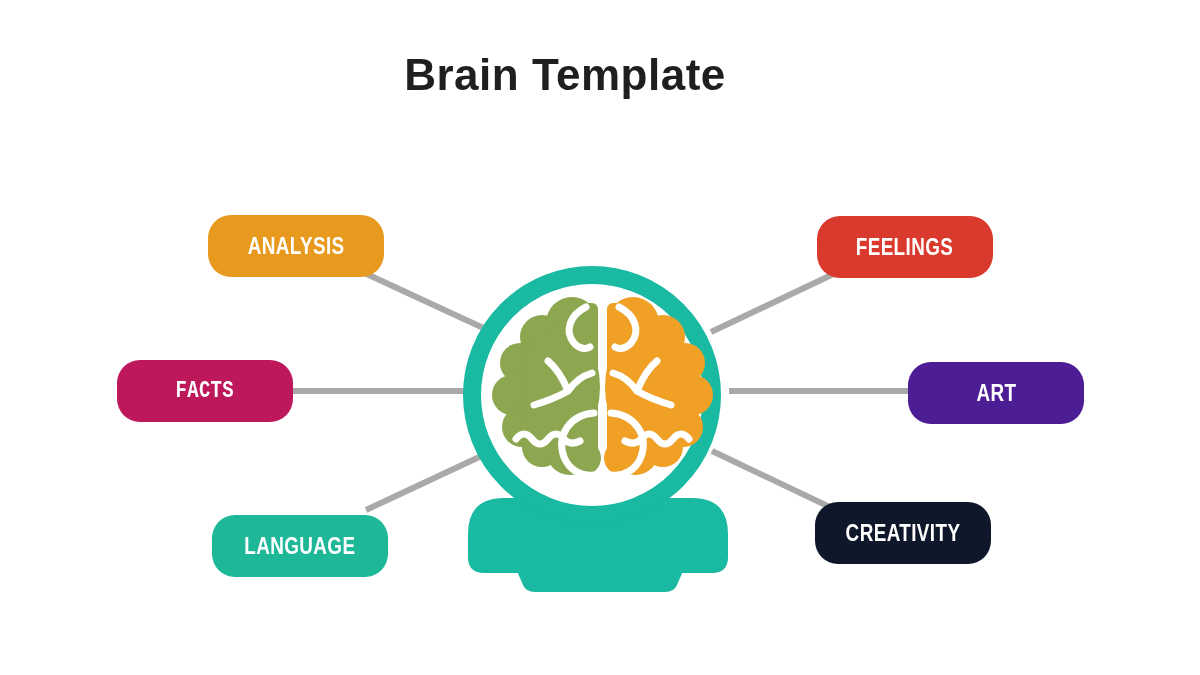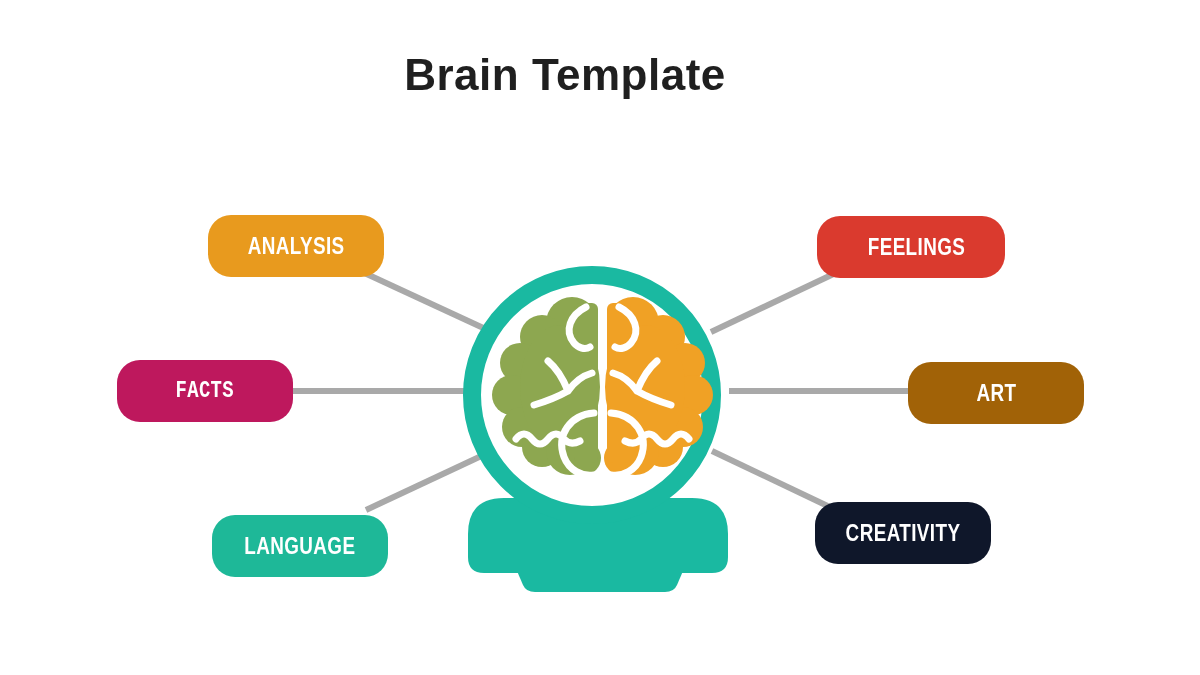--- a/index.html
+++ b/index.html
@@ -9,21 +9,21 @@
          font-weight:700;font-size:44px;line-height:1.15;letter-spacing:0.5px;}
   .connectors,.headicon{position:absolute;}
   .connectors{left:0;top:0;width:1200px;height:675px;}
   .headicon{left:450px;top:255px;width:300px;height:360px;}
   .node{position:absolute;width:176px;height:62px;display:flex;align-items:center;justify-content:center;border-radius:23px;}
   .node-label{display:inline-block;font-weight:700;font-size:23px;letter-spacing:0.5px;
               transform:scaleX(0.82);white-space:nowrap;}
   .node-analysis{left:208px;top:215px;}
   .node-facts{left:117px;top:360px;}
   .node-language{left:212px;top:503px;margin-top:12px;}
-  .node-feelings{left:817px;top:216px;padding-left:12px;}
+  .node-feelings{left:817px;top:216px;}
   .node-art{left:908px;top:362px;}
   .node-creativity{left:815px;top:502px;}
 </style>
 </head>
 <body style="background: rgb(255, 255, 255);">
 
 <div class="slide">
 
   <h1 class="title" style="color: rgb(31, 31, 31);">Brain Template</h1>
 
@@ -86,20 +86,20 @@
   </div>
   <div class="node node-facts" style="background-color: #be185d; font-family: Liberation Mono, monospace;">
     <span class="node-label" style="color: rgb(255, 255, 255);">FACTS</span>
   </div>
   <div class="node node-language" style="background-color: rgb(30, 184, 152);">
     <span class="node-label" style="color: rgb(255, 255, 255);">LANGUAGE</span>
   </div>
   <div class="node node-feelings" style="background-color: rgb(218, 58, 46);">
     <span class="node-label" style="color: rgb(255, 255, 255);">FEELINGS</span>
   </div>
-  <div class="node node-art" style="background-color: #a16207;">
+  <div class="node node-art" style="background-color: #4c1d95;">
     <span class="node-label" style="color: rgb(255, 255, 255);">ART</span>
   </div>
   <div class="node node-creativity" style="background-color: #0f172a;">
     <span class="node-label" style="color: rgb(255, 255, 255);">CREATIVITY</span>
   </div>
 
 </div>
 
 </body></html>

